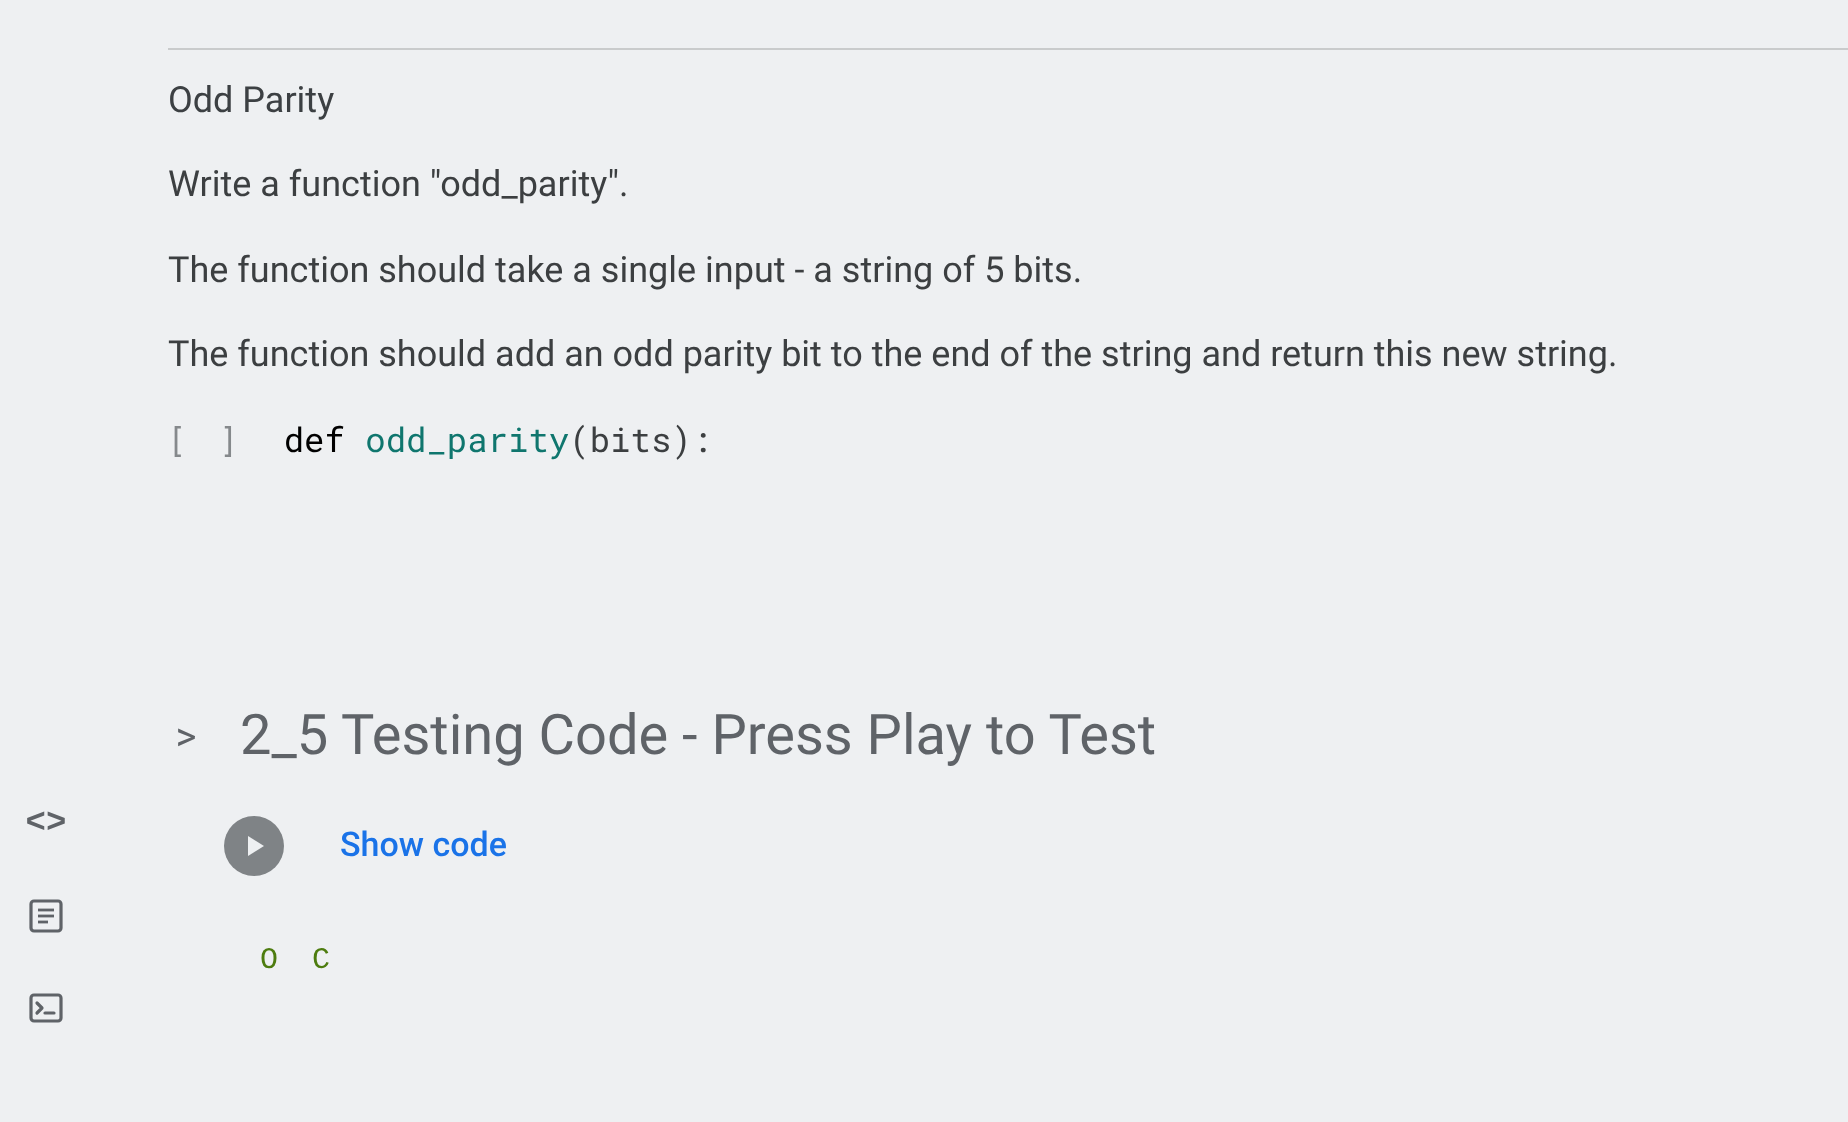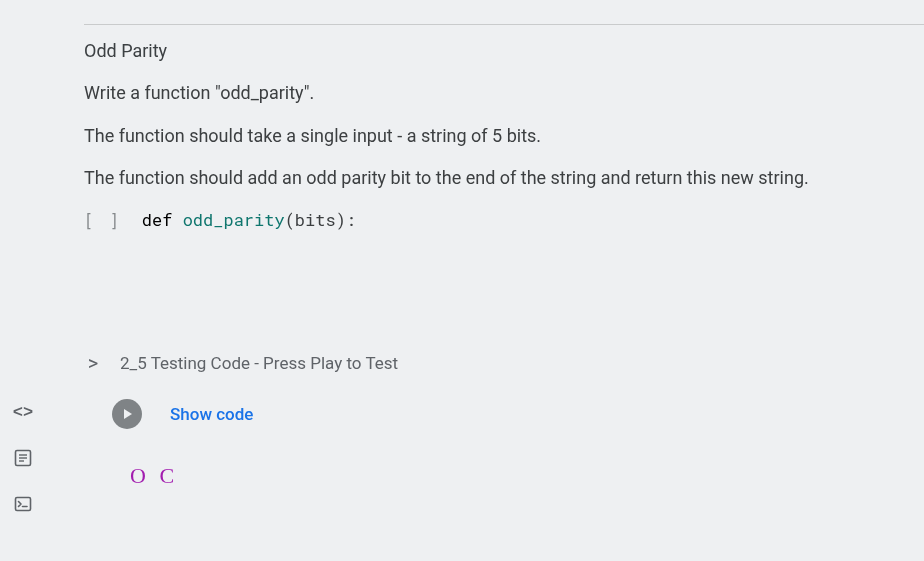--- a/index.html
+++ b/index.html
@@ -82,21 +82,21 @@
   }
   .chev { 
     color: #5f6368; 
     font-size: 20px; 
     cursor: pointer;
     width: 18px;
     text-align: center;
   }
   .section-title {
     color: #5f6368;
-    font-size: 17px;
+    font-size: 28px;
     font-weight: 400;
   }
   .hidden-cell {
     margin-top: 24px;
     display: flex;
     align-items: center;
     gap: 28px;
     margin-left: 28px;
   }
   .play-btn {
@@ -112,23 +112,23 @@
   .play-btn svg { display:block; }
   .show-code {
     color: #1a73e8;
     font-size: 17px;
     font-weight: 500;
     cursor: pointer;
   }
   .stray {
     margin-top: 34px;
     margin-left: 46px;
-    color: #a21caf;
-    font-family: Liberation Serif, serif;
-    font-size: 22px;
+    color: #4d7c0f;
+    font-family: Liberation Mono, monospace;
+    font-size: 15px;
     letter-spacing: 4px;
   }
 </style>
 </head>
 <body>
 
 <div class="left-rail">
   <div class="rail-icon">
     <span>&lt;&gt;</span>
   </div>

